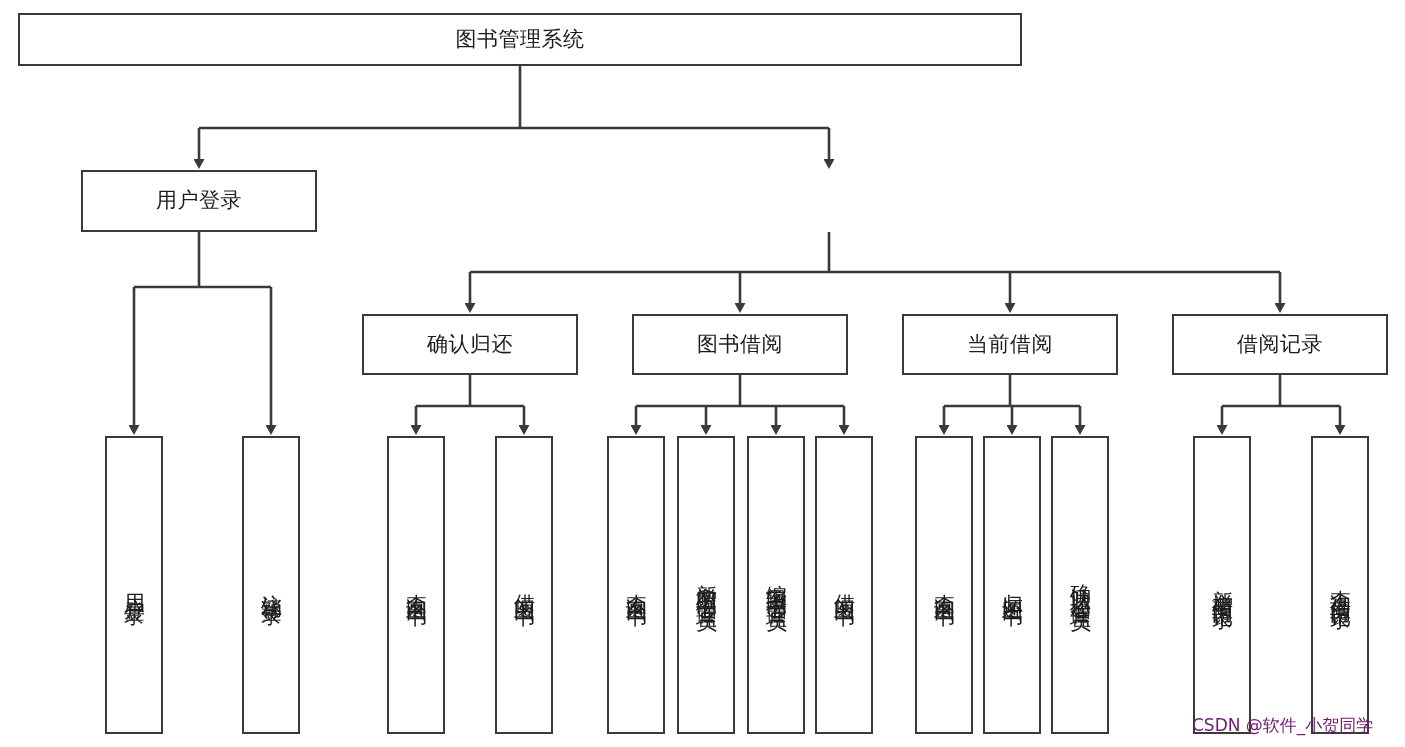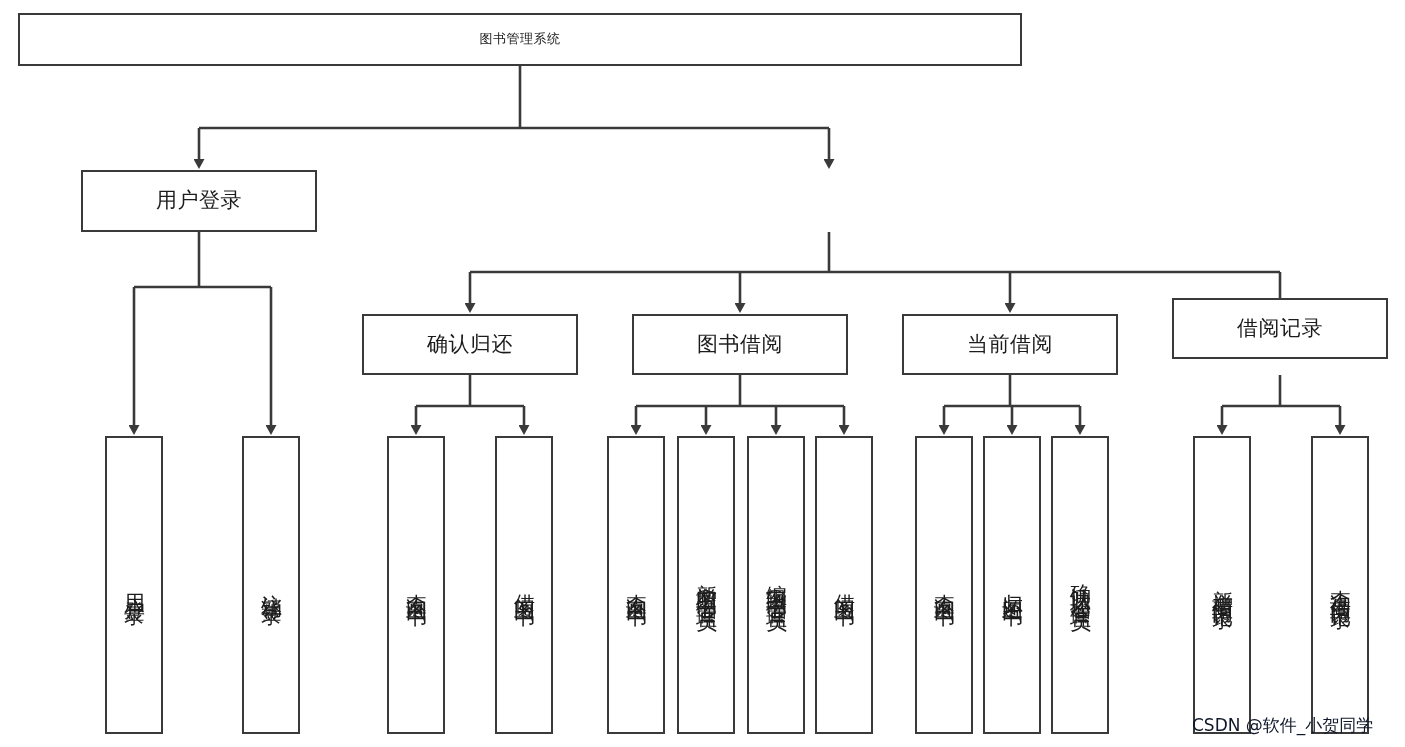--- a/index.html
+++ b/index.html
@@ -42,42 +42,42 @@
     text-align: center;
     line-height: 1.12;
     letter-spacing: 0.5px;
   }
   
   .node.horiz .node-label {
     font-size: 21px;
     white-space: nowrap;
   }
   .node.root .node-label {
-    font-size: 13px;
+    font-size: 21px;
   }
   
   .node.vert {
     align-items: flex-start;
     padding-top: 0;
   }
   .node.vert .node-label {
     writing-mode: vertical-rl;
     text-orientation: upright;
     font-size: 21px;
     line-height: 1.0;
     letter-spacing: 4px;
     width: 100%;
     height: 100%;
     display: flex;
     align-items: center;
     justify-content: center;
   }
   .watermark {
     position: absolute;
-    color: #0f172a;
+    color: #701a75;
     font-size: 17px;
     white-space: nowrap;
     z-index: 3;
     user-select: none;
   }
 </style>
 </head>
 <body>
 
 <div id="diagram-root">
@@ -146,21 +146,21 @@
 
   <div class="node horiz" style="left:362px; top:314px; width:216px; height:61px;">
     <span class="node-label">确认归还</span>
   </div>
   <div class="node horiz" style="left:902px; top:314px; width:216px; height:61px;">
     <span class="node-label">当前借阅</span>
   </div>
   <div class="node horiz" style="left:632px; top:314px; width:216px; height:61px;">
     <span class="node-label">图书借阅</span>
   </div>
-  <div class="node horiz" style="left:1172px; top:298px; width:216px; height:61px;">
+  <div class="node horiz" style="left:1172px; top:314px; width:216px; height:61px;">
     <span class="node-label">借阅记录</span>
   </div>
 
   <div class="node vert" style="left:105px; top:436px; width:58px; height:298px;">
     <span class="node-label">用户登录</span>
   </div>
   <div class="node vert" style="left:242px; top:436px; width:58px; height:298px;">
     <span class="node-label">注销登录</span>
   </div>
 

